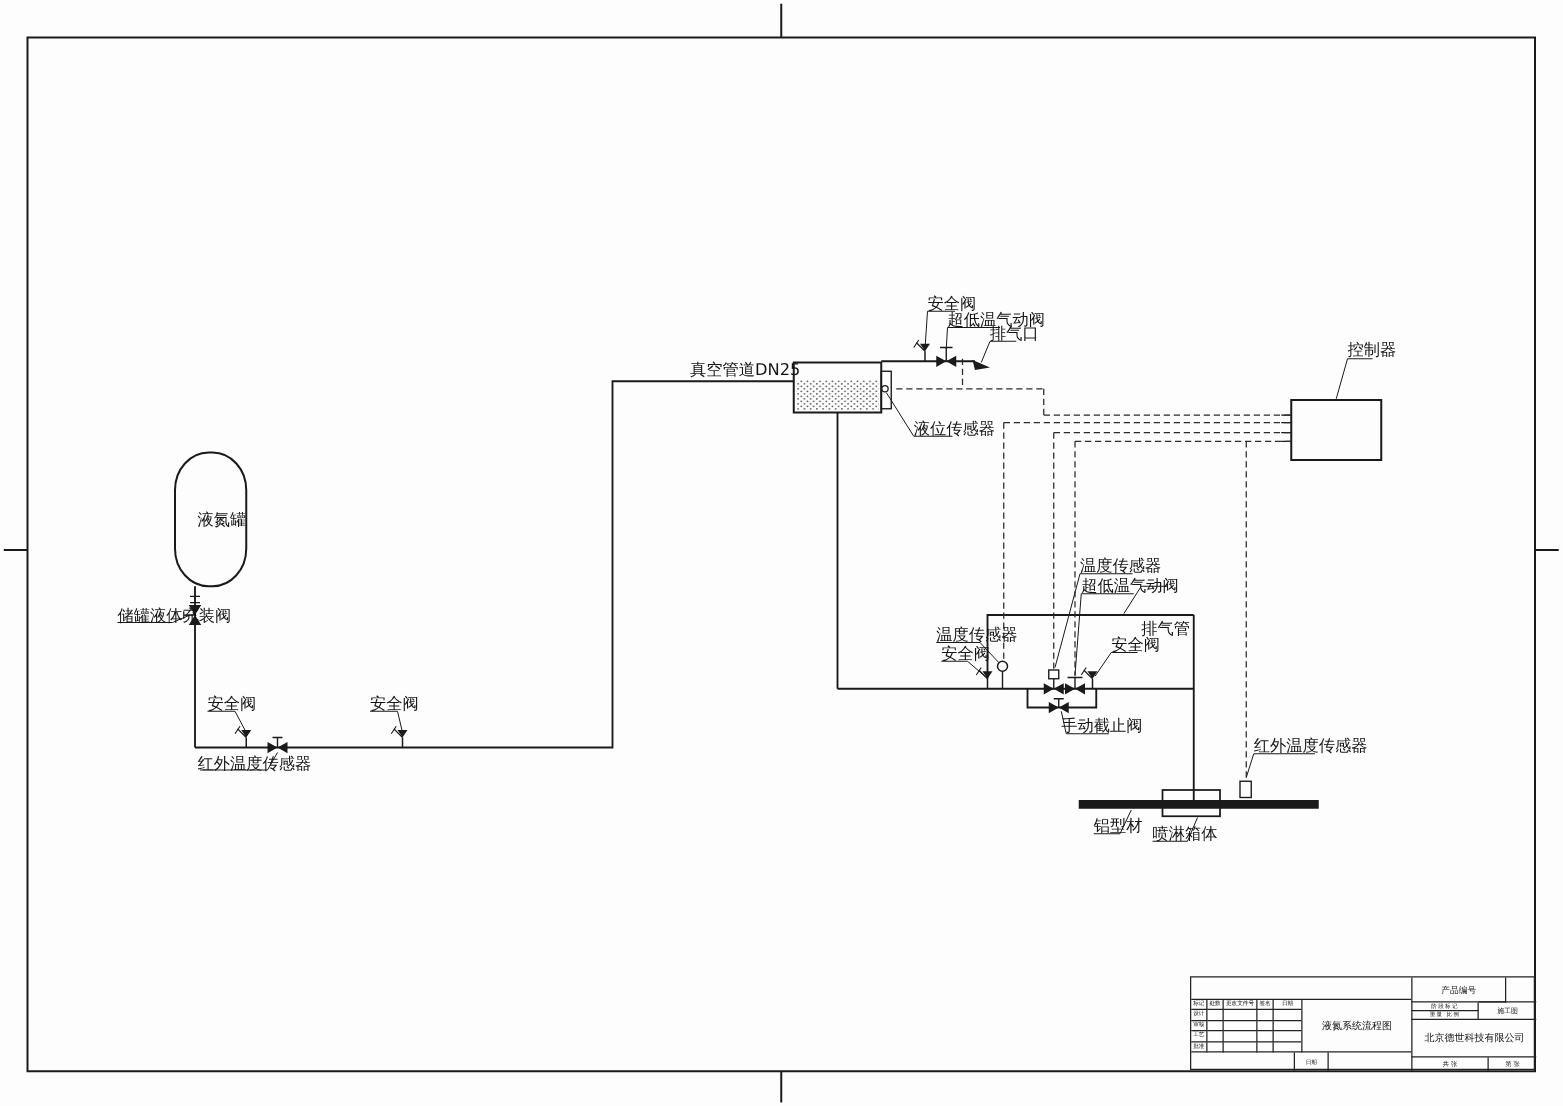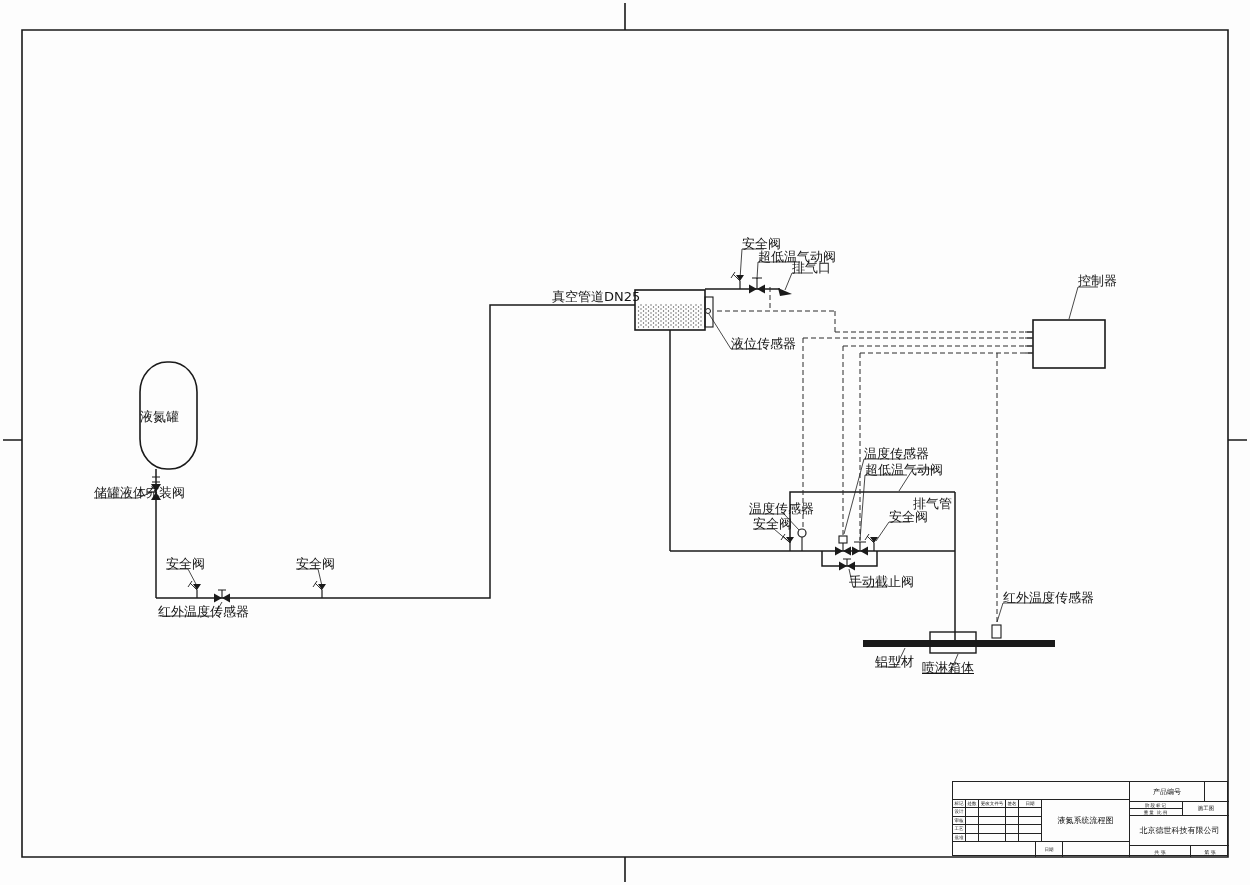--- a/index.html
+++ b/index.html
@@ -1,20 +1,20 @@
 <!DOCTYPE html>
 <html><head>
 <meta charset="utf-8">
 <style>
   html,body{margin:0;padding:0;background:#fdfdfd;}
   #sheet{position:relative;width:1250px;height:885px;background:#fdfdfd;overflow:hidden;
          font-family:"DejaVu Sans",sans-serif;color:#111;}
   #linework{position:absolute;left:0;top:0;}
   .lbl{position:absolute;font-size:13px;line-height:8px;white-space:nowrap;color:#151515;}
-  .lbl-center{text-align:left;}
+  .lbl-center{text-align:right;}
   
   #tblock{position:absolute;left:952px;top:781px;width:276px;height:75px;
           border:1px solid #222;box-sizing:border-box;font-size:5px;}
   .tb{position:absolute;box-sizing:border-box;overflow:hidden;}
   .br{border-right:1px solid #222;}
   .bb{border-bottom:1px solid #222;}
   .bl{border-left:1px solid #222;}
   .cc{display:flex;align-items:center;justify-content:center;text-align:center;}
   #tb-subtable{position:absolute;left:0;top:18px;width:88px;height:42px;
      display:grid;grid-template-columns:13px 13px 27px 13px 22px;
@@ -167,21 +167,21 @@
   <div class="lbl" style="left:1078px;top:277px;">控制器</div>
   <div class="lbl" style="left:864px;top:450px;">温度传感器</div>
   <div class="lbl" style="left:865px;top:466px;">超低温气动阀</div>
   <div class="lbl" style="left:913px;top:460px;margin-top:40px;">排气管</div>
   <div class="lbl" style="left:749px;top:505px;">温度传感器</div>
   <div class="lbl" style="left:753px;top:520px;">安全阀</div>
   <div class="lbl" style="left:889px;top:513px;">安全阀</div>
   <div class="lbl" style="left:849px;top:578px;">手动截止阀</div>
   <div class="lbl" style="left:1003px;top:594px;">红外温度传感器</div>
   <div class="lbl" style="left:875px;top:658px;">铝型材</div>
-  <div class="lbl" style="left:922px;top:664px;text-decoration:underline;">喷淋箱体</div>
+  <div class="lbl" style="left:922px;top:664px;">喷淋箱体</div>
 
   <div id="tblock">
 
     <div class="tb bb" style="left:0;top:0;width:176px;height:18px;"></div>
     <div id="tb-subtable">
       <div>标记</div>
       <div>处数</div>
       <div>更改文件号</div>
       <div>签名</div>
       <div>日期</div>

